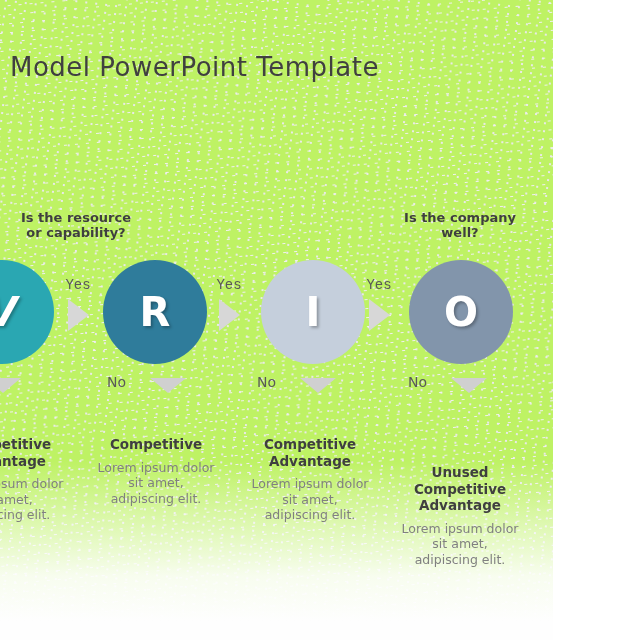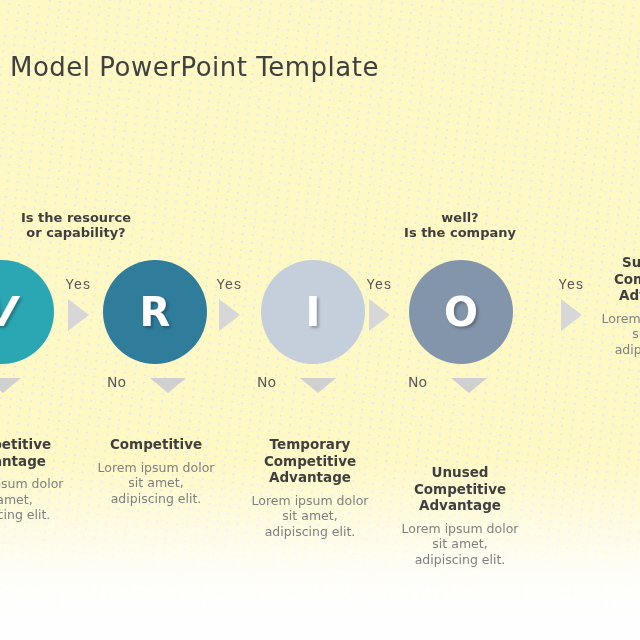--- a/index.html
+++ b/index.html
@@ -1,18 +1,18 @@
 <!DOCTYPE html>
 <html><head>
 <meta charset="utf-8">
 <style>
   html,body{margin:0;padding:0;background:#fff;}
   .canvas{
-    position:relative;width:640px;height:640px;overflow:hidden;
-    background:#fef9c3;font-family:"DejaVu Sans","Liberation Sans",sans-serif;
+    position:relative;width:553px;height:640px;overflow:hidden;
+    background:#bef264;font-family:"DejaVu Sans","Liberation Sans",sans-serif;
   }
   
   .dots-a,.dots-b{position:absolute;left:-30%;top:-30%;width:160%;height:160%;pointer-events:none;}
   .dots-a{
     background-image:radial-gradient(ellipse 2.4px 1.7px at center,#e9e9e9 55%,rgba(255,255,255,0) 62%);
     background-size:10px 8px;transform:rotate(7deg);
   }
   .dots-b{
     background-image:radial-gradient(ellipse 2.2px 1.6px at center,#f0f0f0 55%,rgba(255,255,255,0) 62%);
     background-size:11px 9px;transform:rotate(-5deg);
@@ -55,22 +55,22 @@
   <div class="dots-b"></div>
   <div class="dots-fade"></div>
 
   <div class="title">Model PowerPoint Template</div>
 
   <div class="question q1">
     <div>Is the resource</div>
     <div>or capability?</div>
   </div>
   <div class="question q2">
+    <div>Is the company</div>
     <div>well?</div>
-    <div>Is the company</div>
   </div>
 
   <div class="circle c0" style="background-color: rgb(42, 167, 178);">
     <span class="letter">V</span>
   </div>
   <div class="circle c1" style="background-color: rgb(47, 124, 155);">
     <span class="letter">R</span>
   </div>
   <div class="circle c2" style="background-color: rgb(197, 207, 220);">
     <span class="letter">I</span>
@@ -130,21 +130,20 @@
     </div>
     <div class="o-body">
       <div>Lorem ipsum dolor</div>
       <div>sit amet,</div>
       <div>adipiscing elit.</div>
     </div>
   </div>
 
   <div class="outcome o2">
     <div class="o-title">
-      <div>Temporary</div>
       <div>Competitive</div>
       <div>Advantage</div>
     </div>
     <div class="o-body">
       <div>Lorem ipsum dolor</div>
       <div>sit amet,</div>
       <div>adipiscing elit.</div>
     </div>
   </div>
 

